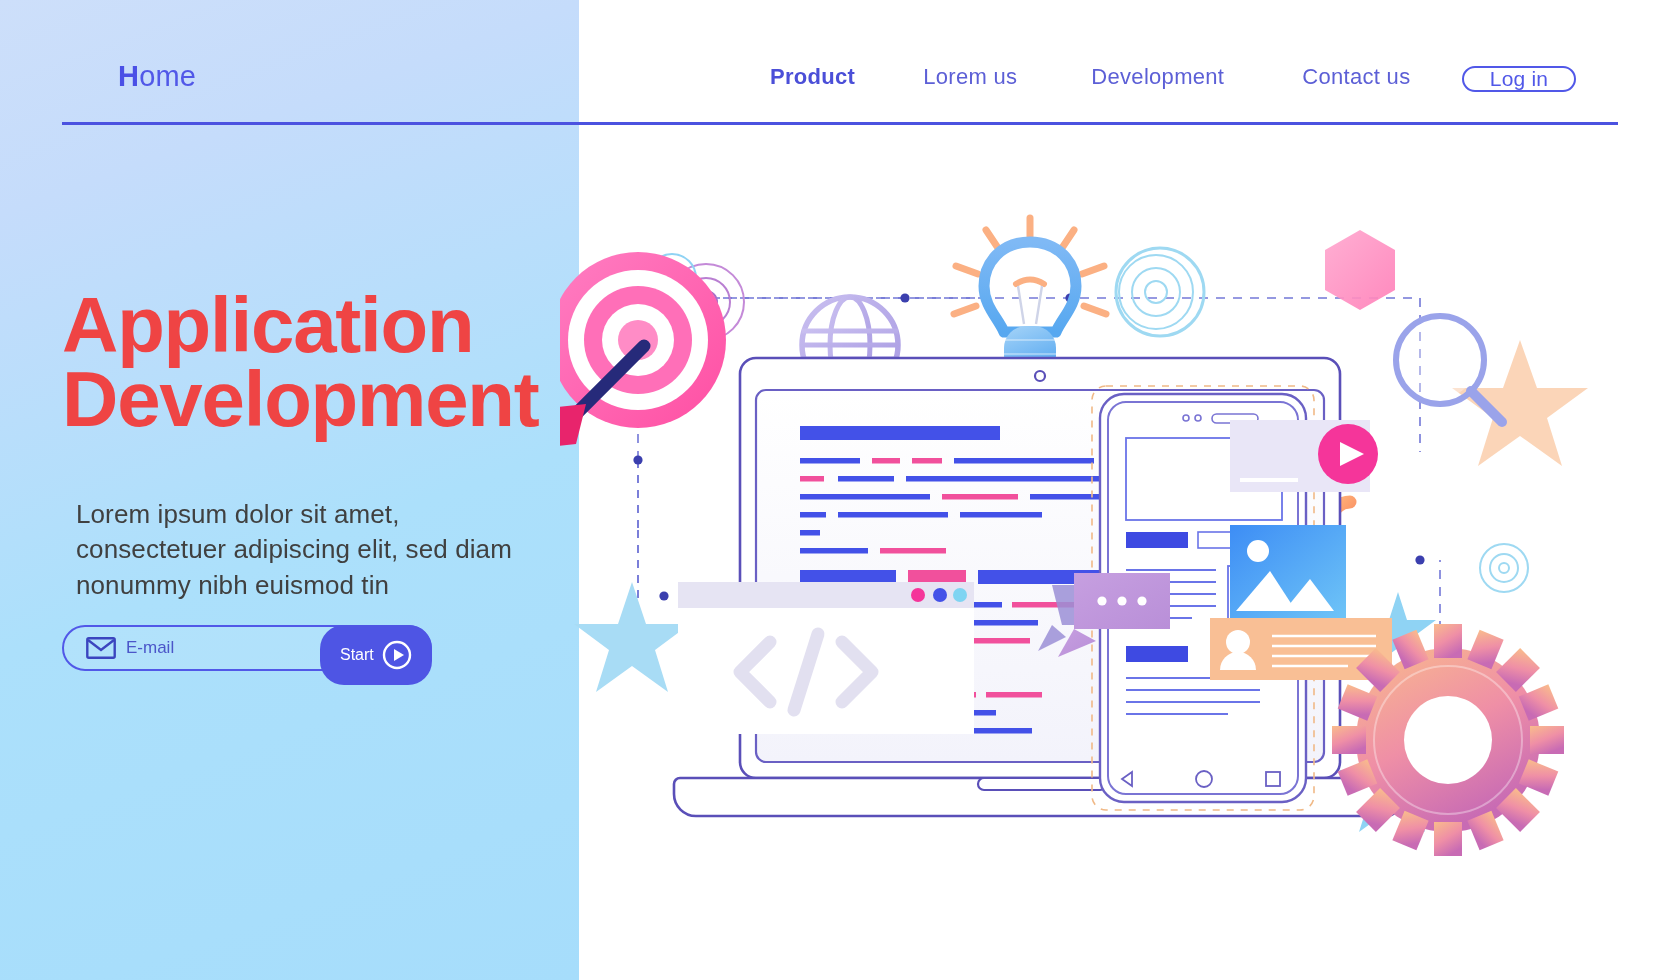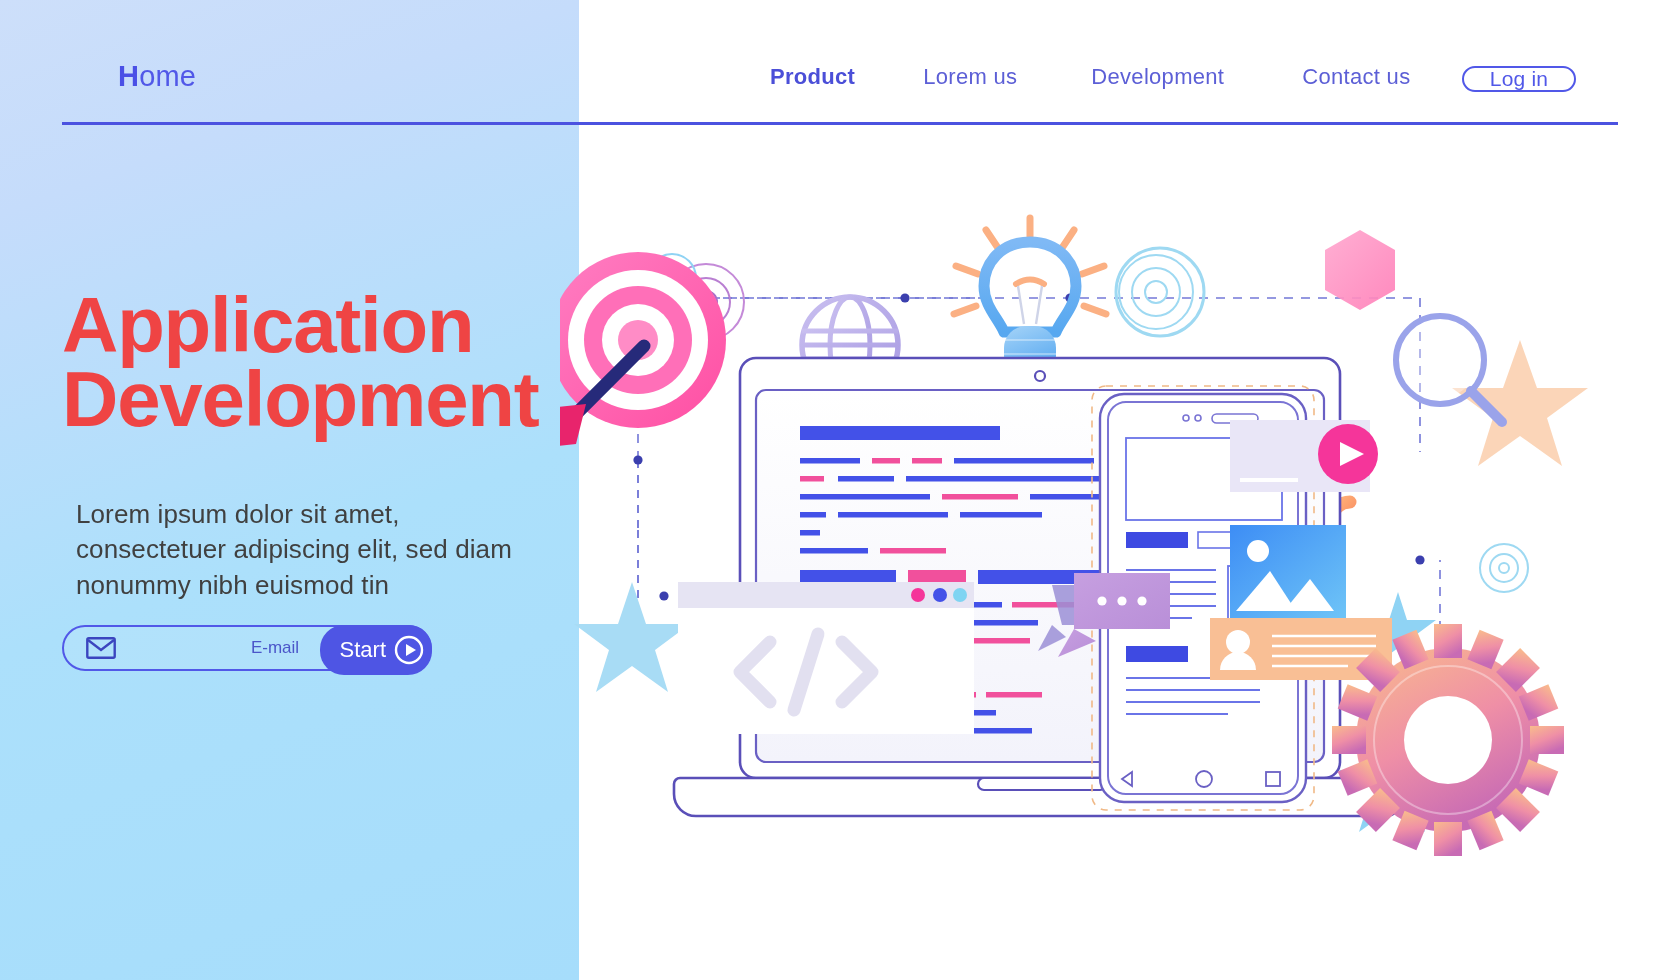--- a/index.html
+++ b/index.html
@@ -63,29 +63,29 @@
   }
 
   
   #email-form{
     position:absolute; left:62px; top:625px; width:370px; height:46px;
     border:2.6px solid #5158e8; border-radius:24px; background:rgba(255,255,255,.08);
     display:flex; align-items:center;
   }
   #mail-icon{ margin-left:22px; width:30px; height:22px; flex:none; }
   #email-input{
-    flex:1; border:none; outline:none; background:transparent; margin-left:4px;
-    font-family:inherit; font-size:17px; color:#3b45bf;text-align:center;
+    flex:1; border:none; outline:none; background:transparent; margin-left:10px;
+    font-family:inherit; font-size:17px; color:#3b45bf;
   }
   #email-input::placeholder{ color:#4b56c9; opacity:1; }
   #start-btn{
-    position:absolute; right:-2px; top:-2px; height:50px; min-width:112px;
+    position:absolute; right:-2px; top:-2px; height:60px; min-width:112px;
     border-radius:24px; background:#4e55e4; border:none; cursor:pointer;
     display:flex; align-items:center; gap:8px; padding:0 8px 0 20px;
-    color:#fff; font-family:inherit; font-size:22px;
+    color:#fff; font-family:inherit; font-size:16px;
   }
 
   
   #illustration{ position:absolute; left:560px; top:130px; width:1120px; height:800px; }
   #illustration svg{ display:block; }
 </style>
 </head>
 <body>
 
 <div id="page">

